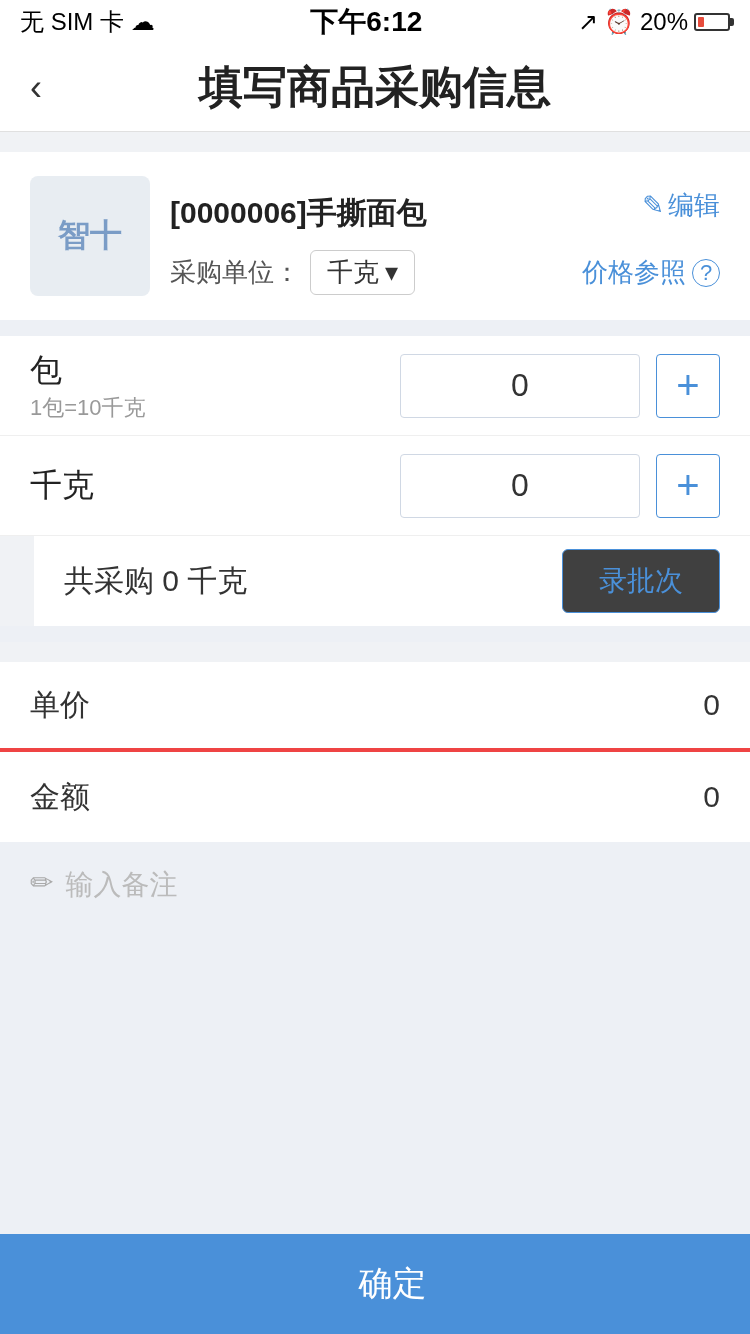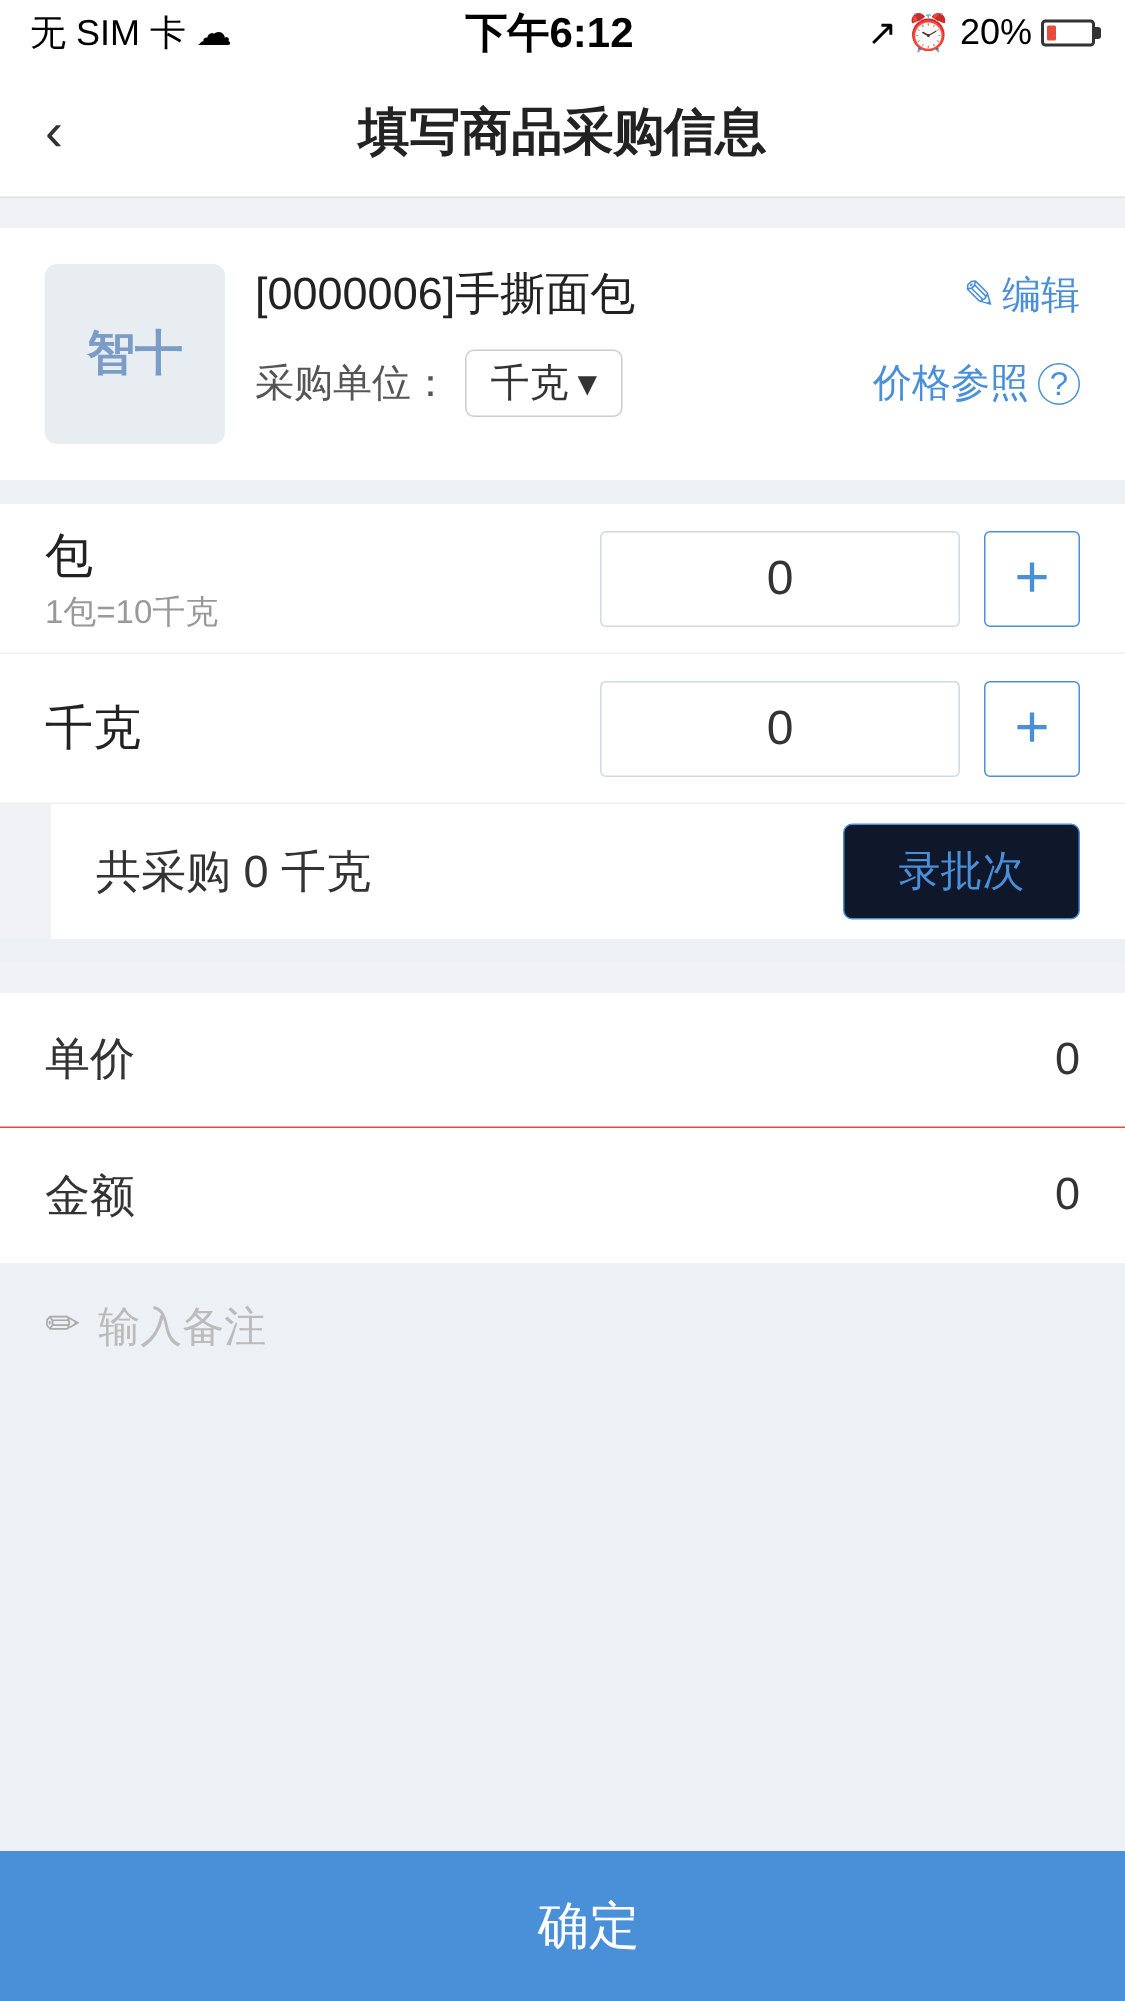--- a/index.html
+++ b/index.html
@@ -63,21 +63,21 @@
       position: relative;
     }
     .nav-back {
       position: absolute;
       left: 30px;
       font-size: 36px;
       color: #333;
       cursor: pointer;
     }
     .nav-title {
-      font-size: 34px;
+      font-size: 44px;
       font-weight: 600;
       color: #222;
     }
 
     
     .product-card {
       background: #fff;
       margin-top: 20px;
       padding: 24px 30px;
       display: flex;
@@ -106,21 +106,22 @@
       gap: 16px;
     }
     .product-header {
       display: flex;
       justify-content: space-between;
       align-items: center;
     }
     .product-name {
       font-size: 30px;
       color: #222;
-      font-weight: 400;
+      font-weight: 700;
+      margin-top: 17px;
     }
     .edit-btn {
       color: #4a90d9;
       font-size: 26px;
       display: flex;
       align-items: center;
       gap: 4px;
       cursor: pointer;
     }
     .product-unit-row {
@@ -216,33 +217,33 @@
     .total-label {
       font-size: 30px;
       color: #333;
     }
     .record-btn {
       border: 1px solid #4a90d9;
       border-radius: 6px;
       padding: 12px 36px;
       color: #4a90d9;
       font-size: 28px;
-      background: #0f172a;
+      background: #404040;
       cursor: pointer;
     }
 
     
     .price-section { background: #fff; margin-top: 20px; }
     .price-row {
       display: flex;
       align-items: center;
       justify-content: space-between;
       padding: 0 30px;
       height: 90px;
-      border-bottom: 1px solid #ef4444;
+      border-bottom: 4px solid #ef4444;
     }
     .price-row:last-child { border-bottom: none; }
     .price-label { font-size: 30px; color: #333; }
     .price-value { font-size: 30px; color: #333; }
 
     
     .remark-section {
       background: #edf0f5;
       padding: 24px 30px;
       display: flex;

